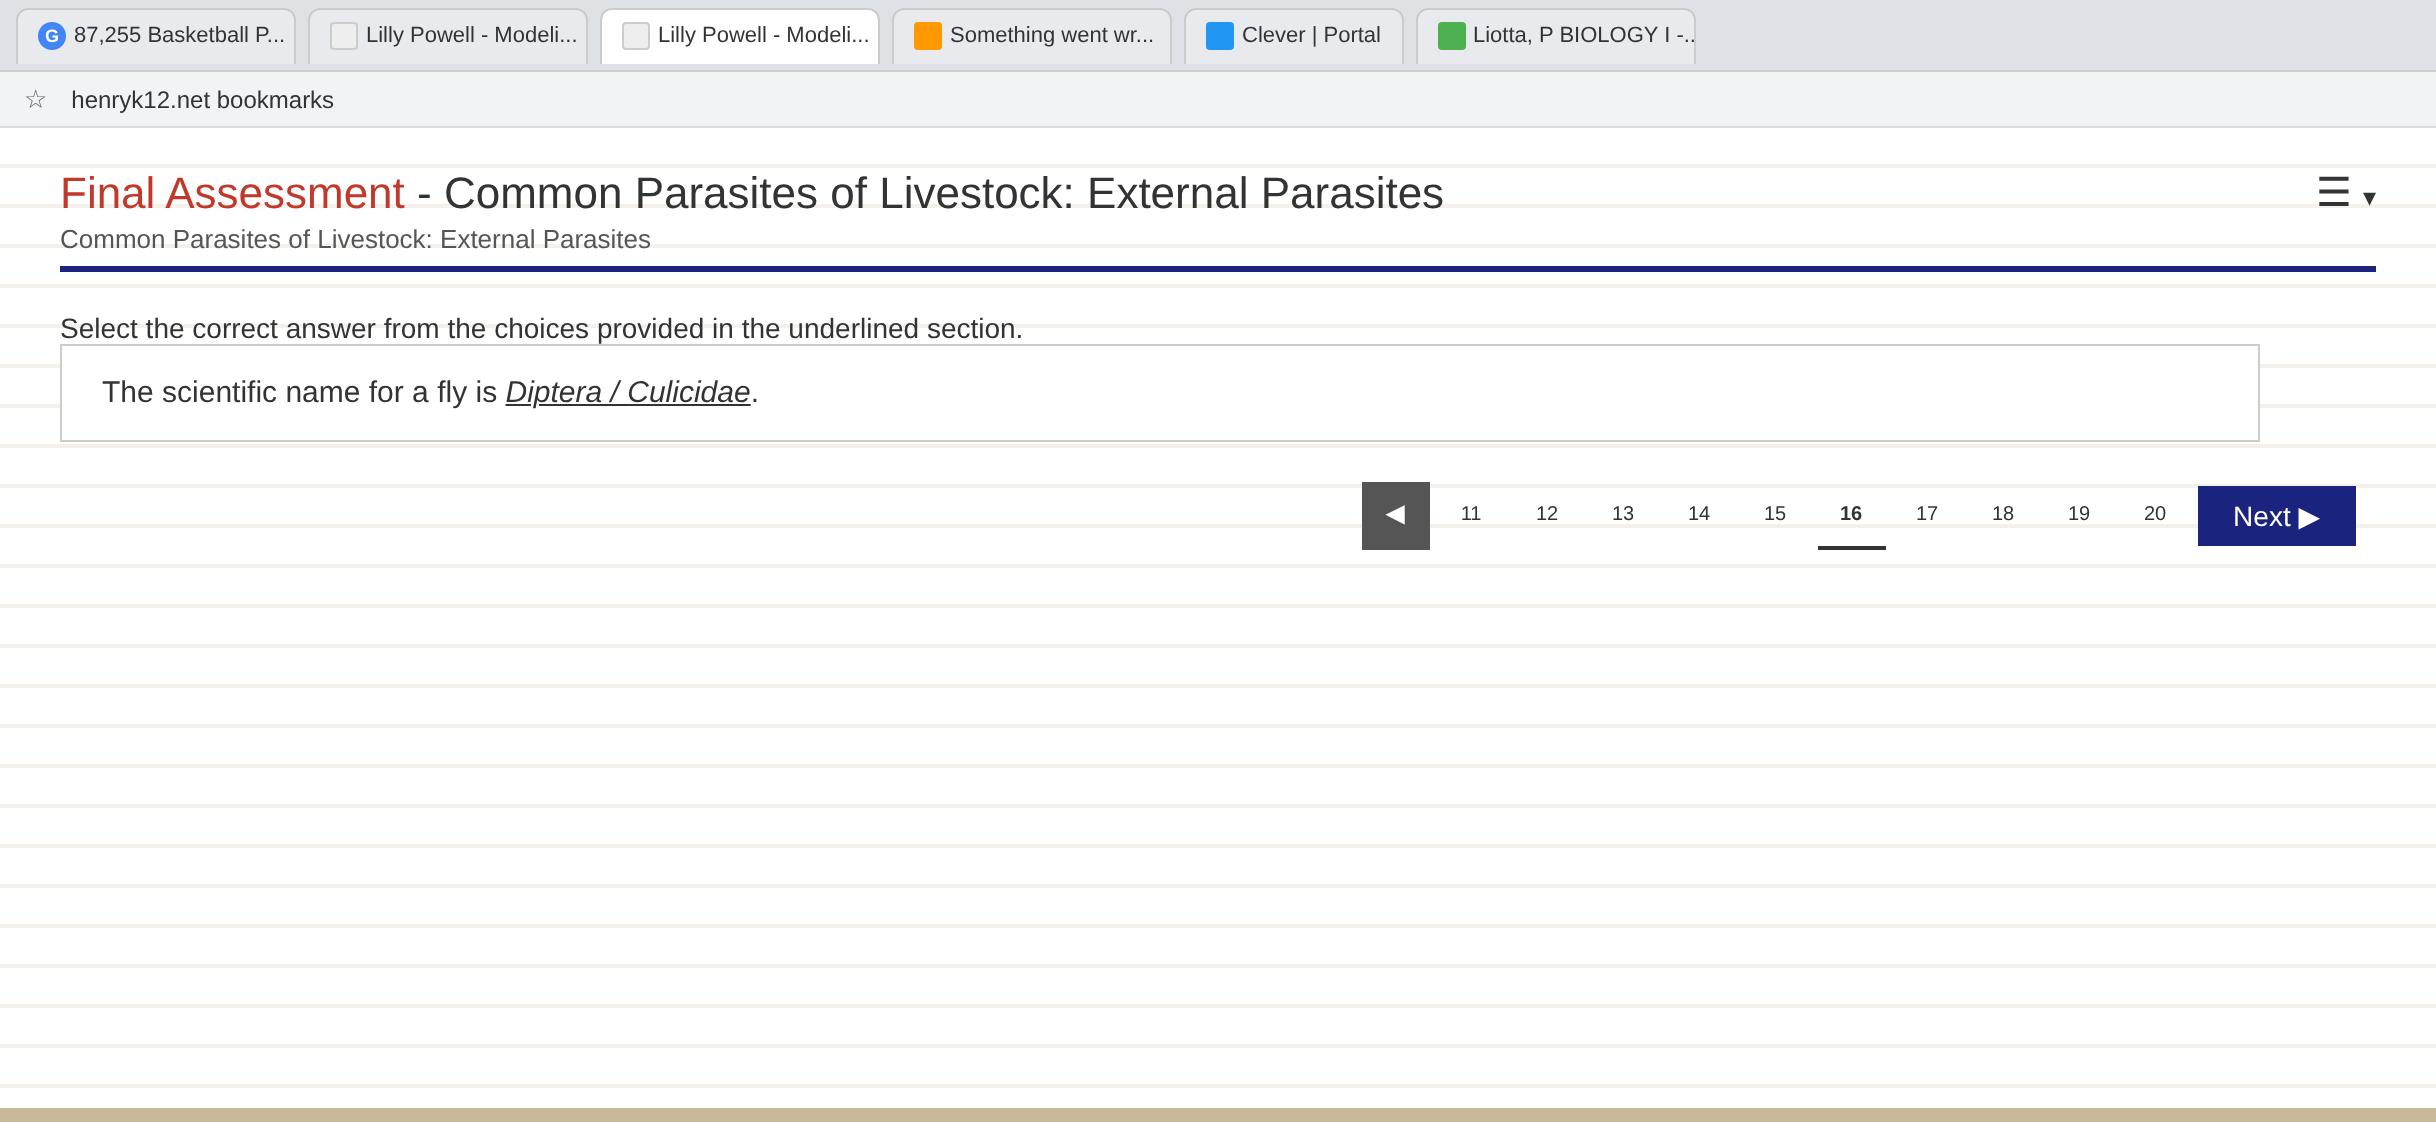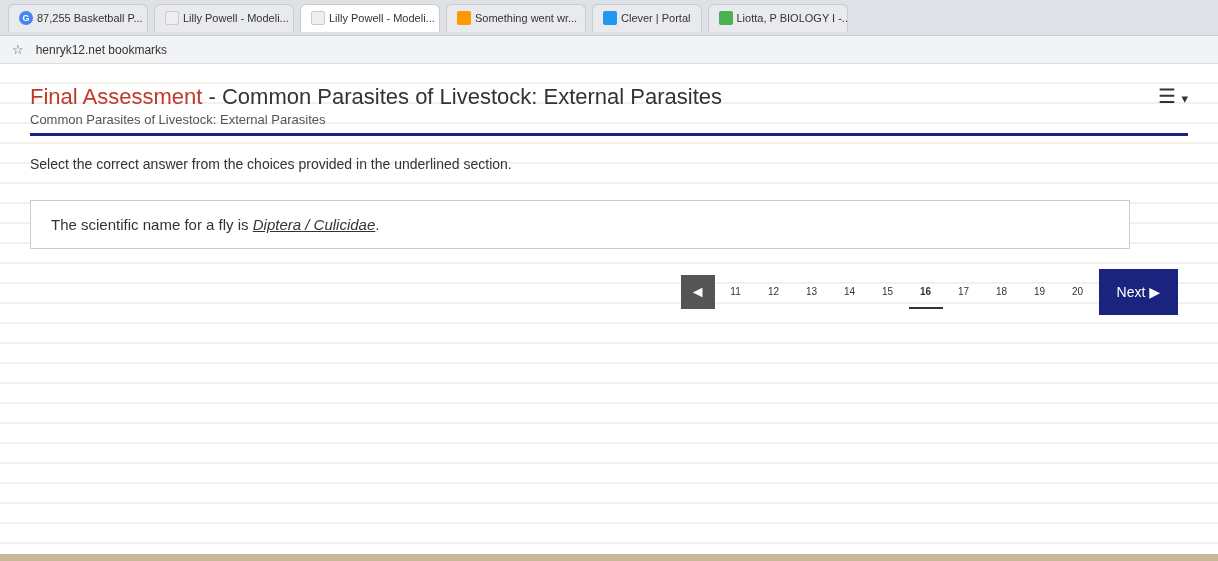--- a/index.html
+++ b/index.html
@@ -128,21 +128,21 @@
       top: 20px;
       right: 30px;
       font-size: 20px;
       color: #333;
       cursor: pointer;
     }
 
     .instruction-text {
       font-size: 14px;
       color: #333;
-      margin-bottom: 28px;
+      margin-bottom: 0;
     }
 
     .question-box {
       border: 1px solid #ccc;
       padding: 15px 20px;
       font-size: 15px;
       color: #333;
       background: #fff;
       margin-bottom: 16px;
       max-width: 1100px;
@@ -191,21 +191,21 @@
     .page-num.active {
       border-bottom: 2px solid #333;
       font-weight: bold;
     }
 
     .next-btn {
       background: #1a237e;
       color: white;
       border: none;
       padding: 0 18px;
-      height: 46px;
+      height: 30px;
       cursor: pointer;
       font-size: 14px;
       display: flex;
       align-items: center;
       gap: 6px;
       white-space: nowrap;
     }
   </style>
 </head>
 <body>

